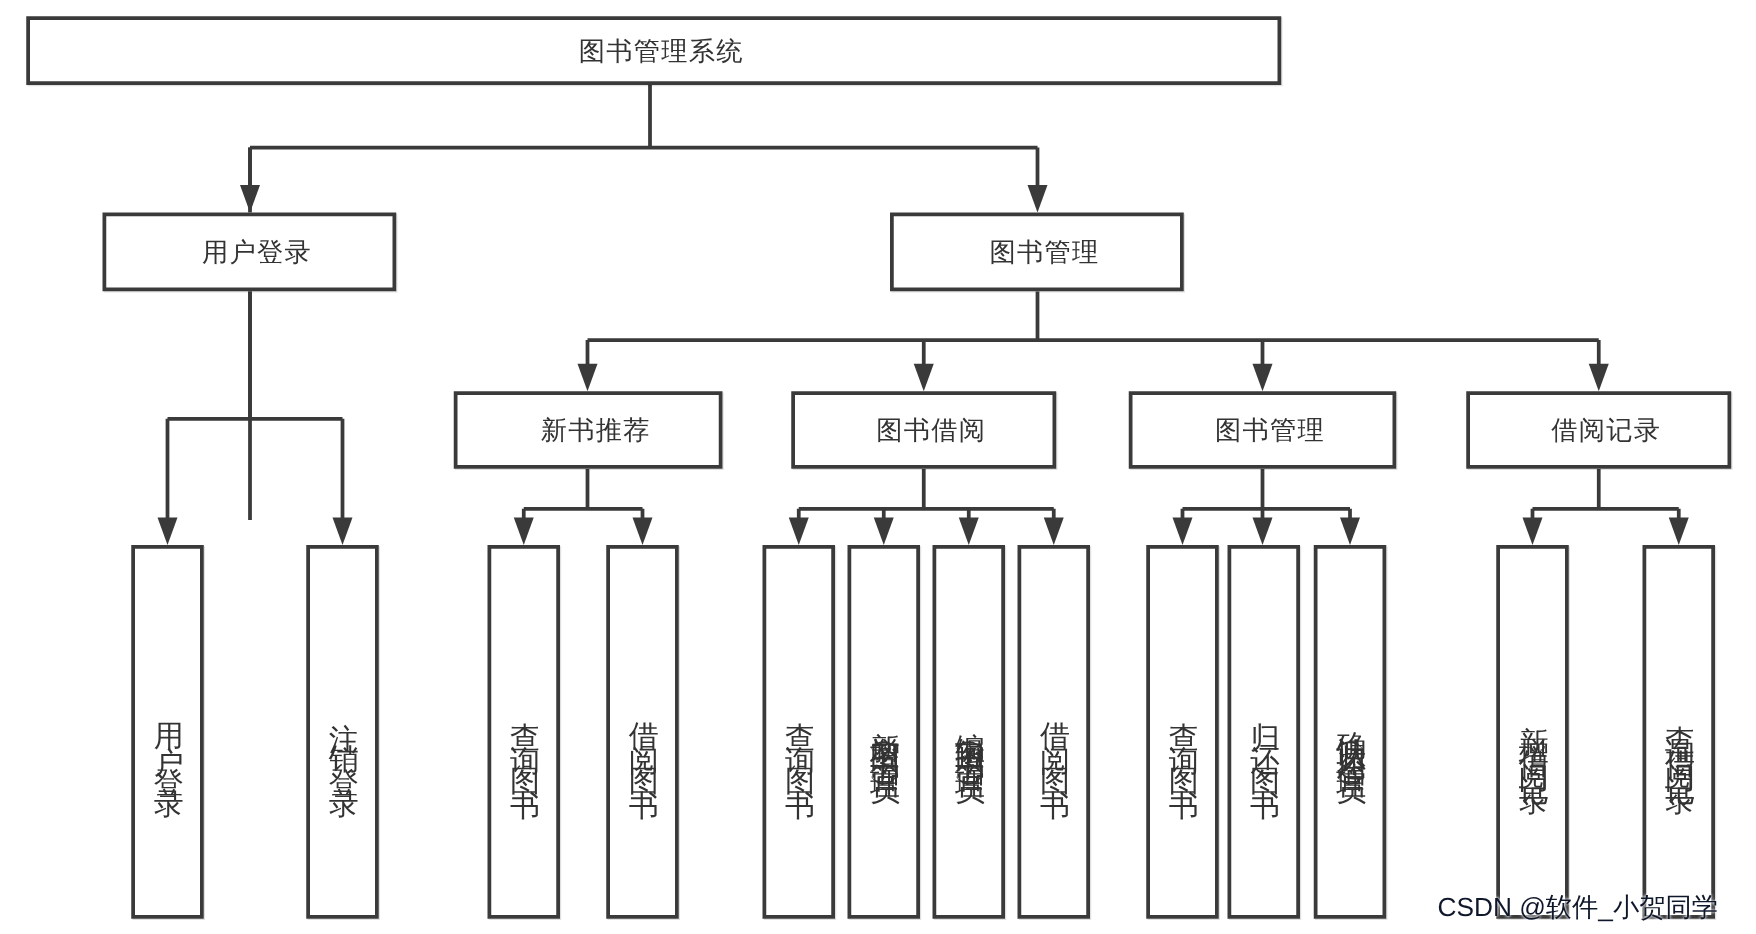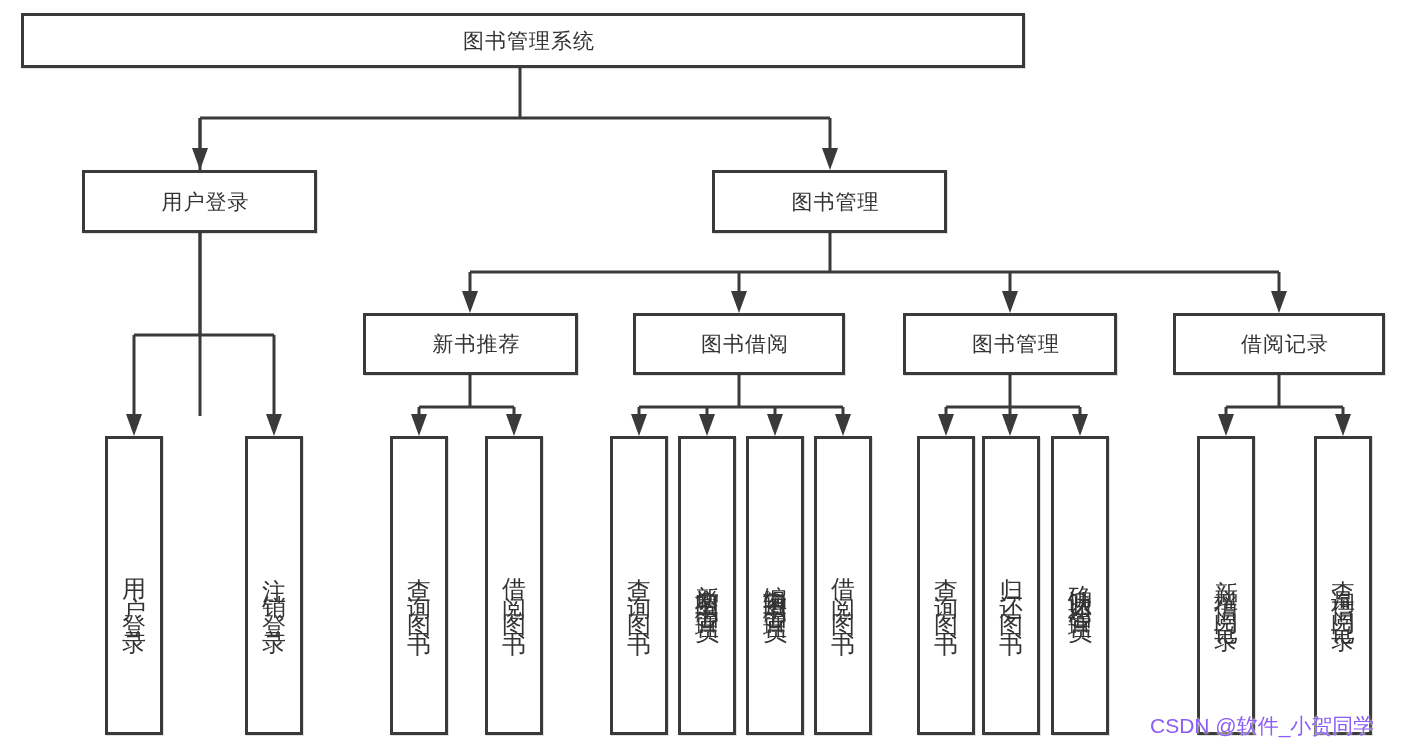--- a/index.html
+++ b/index.html
@@ -54,21 +54,21 @@
   }
   .sp-lg { letter-spacing: 18px; margin-bottom: -18px; }
   .sp-md { letter-spacing: 10px; margin-bottom: -10px; }
   .sp-sm { letter-spacing: 5px;  margin-bottom: -5px; }
   .watermark {
     position: absolute;
     left: 1150px;
     top: 712px;
     z-index: 5;
     font-size: 21px;
-    color: #8b5cf6;
+    color: #0f172a;
     text-shadow: 0 0 3px #ffffff, 0 0 2px #ffffff;
     white-space: nowrap;
   }
 </style>
 </head>
 <body>
 
 <div class="canvas">
 
   <svg class="wires" width="1405" height="747" viewBox="0 0 1405 747">

